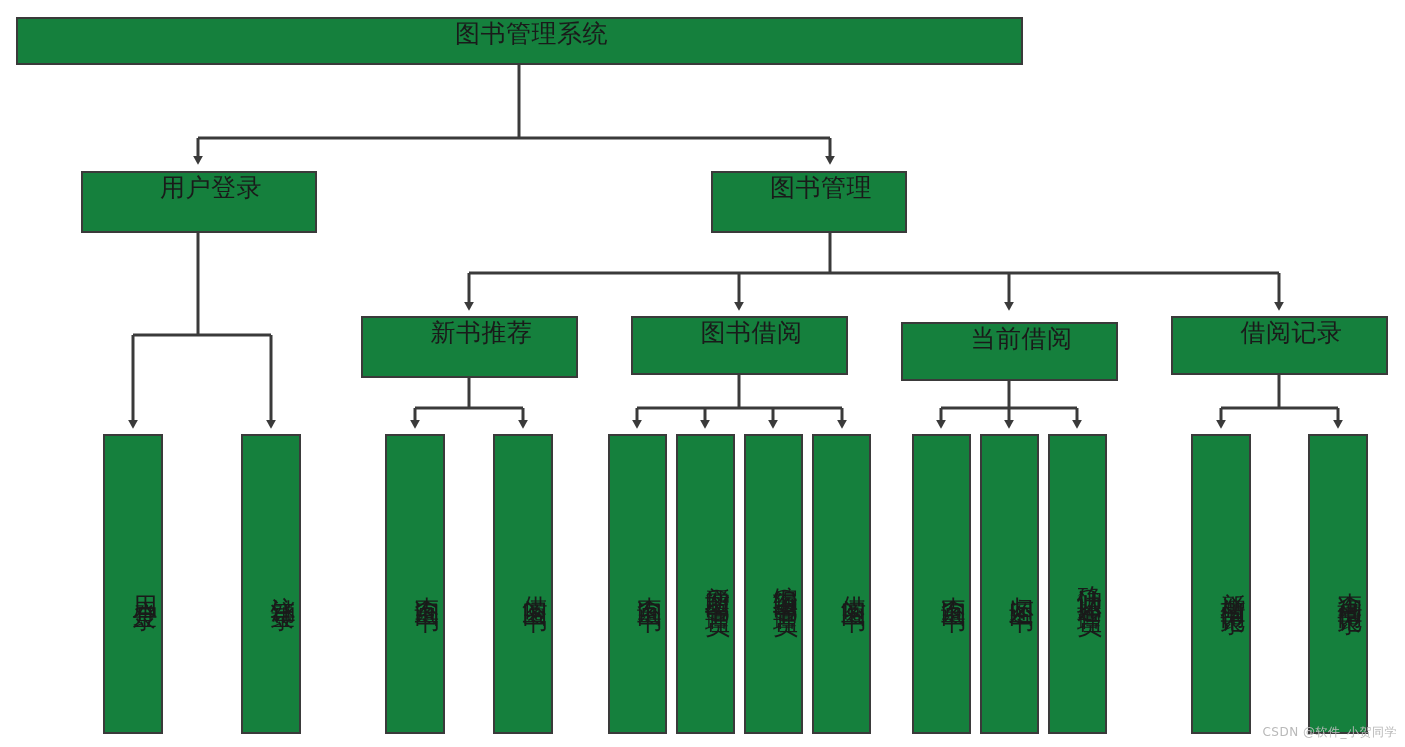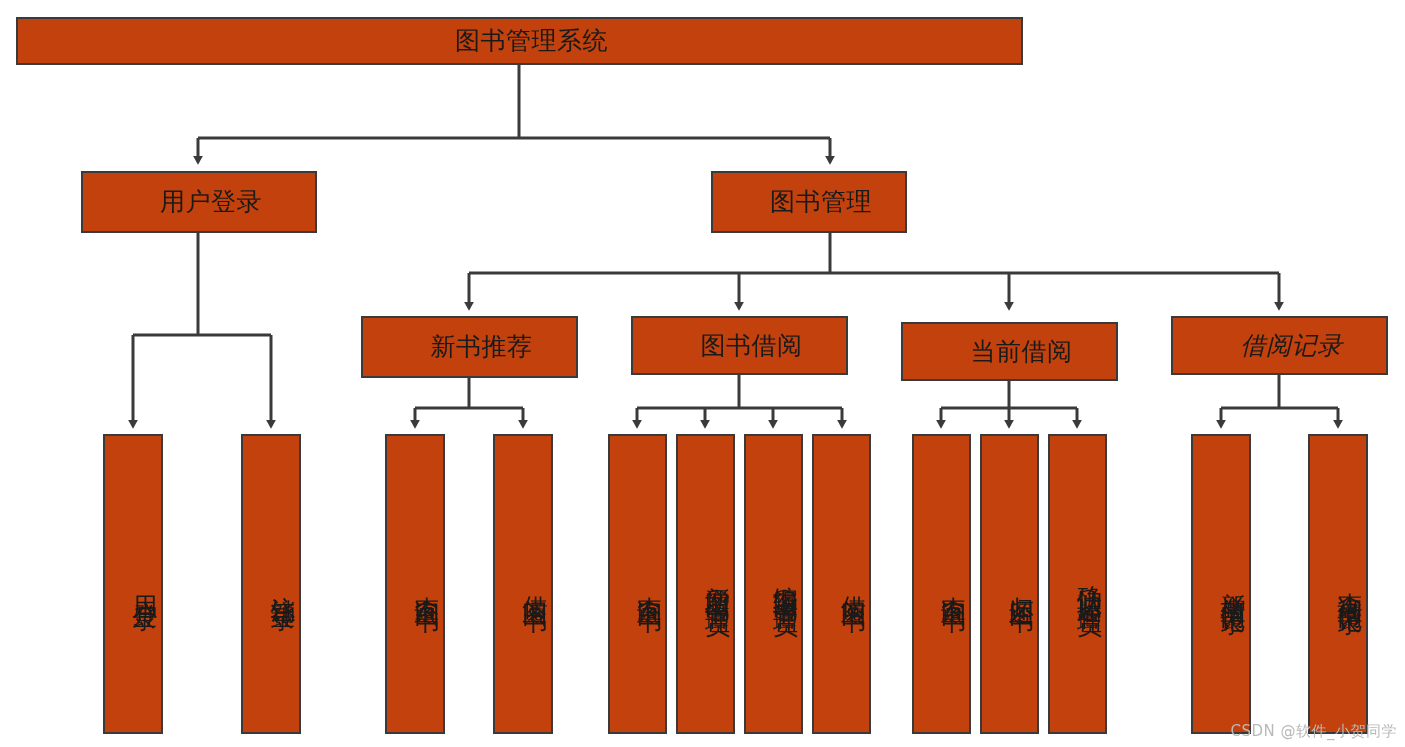--- a/index.html
+++ b/index.html
@@ -22,24 +22,23 @@
     position: absolute;
     left: 0;
     top: 0;
     width: 1405px;
     height: 747px;
     pointer-events: none;
   }
   .node {
     position: absolute;
     box-sizing: border-box;
-    background: #c2410c;
+    background: #15803d;
     border: 2px solid #3a3a3a;
     display: flex;
-    align-items: center;
     justify-content: center;
     color: #1a1a1a;
     padding-left: 24px;
   }
   .node-label {
     display: block;
     text-align: center;
     line-height: 1.18;
     letter-spacing: 0.5px;
   }
@@ -56,21 +55,21 @@
     writing-mode: vertical-rl;
     text-orientation: upright;
     letter-spacing: 4px;
     line-height: 1.0;
     white-space: nowrap;
   }
   #watermark {
     position: absolute;
     right: 8px;
     bottom: 6px;
-    font-size: 15px;
+    font-size: 12px;
     color: #b9b9b9;
     white-space: nowrap;
     letter-spacing: 0.5px;
   }
 </style>
 </head>
 <body>
 
 <div id="diagram-root">
 
@@ -141,21 +140,21 @@
   </div>
 
   <div class="node branch" style="left:631px; top:316px; width:217px; height:59px;">
     <span class="node-label">图书借阅</span>
   </div>
 
   <div class="node branch" style="left:901px; top:316px; width:217px; height:59px;margin-top:6px;">
     <span class="node-label">当前借阅</span>
   </div>
 
-  <div class="node branch" style="left:1171px; top:316px; width:217px; height:59px;font-style:italic;">
+  <div class="node branch" style="left:1171px; top:316px; width:217px; height:59px;">
     <span class="node-label">借阅记录</span>
   </div>
 
   <div class="node leaf" style="left:103px; top:434px; width:60px; height:300px;">
     <span class="node-label">用户登录</span>
   </div>
 
   <div class="node leaf" style="left:241px; top:434px; width:60px; height:300px;">
     <span class="node-label">注销登录</span>
   </div>

